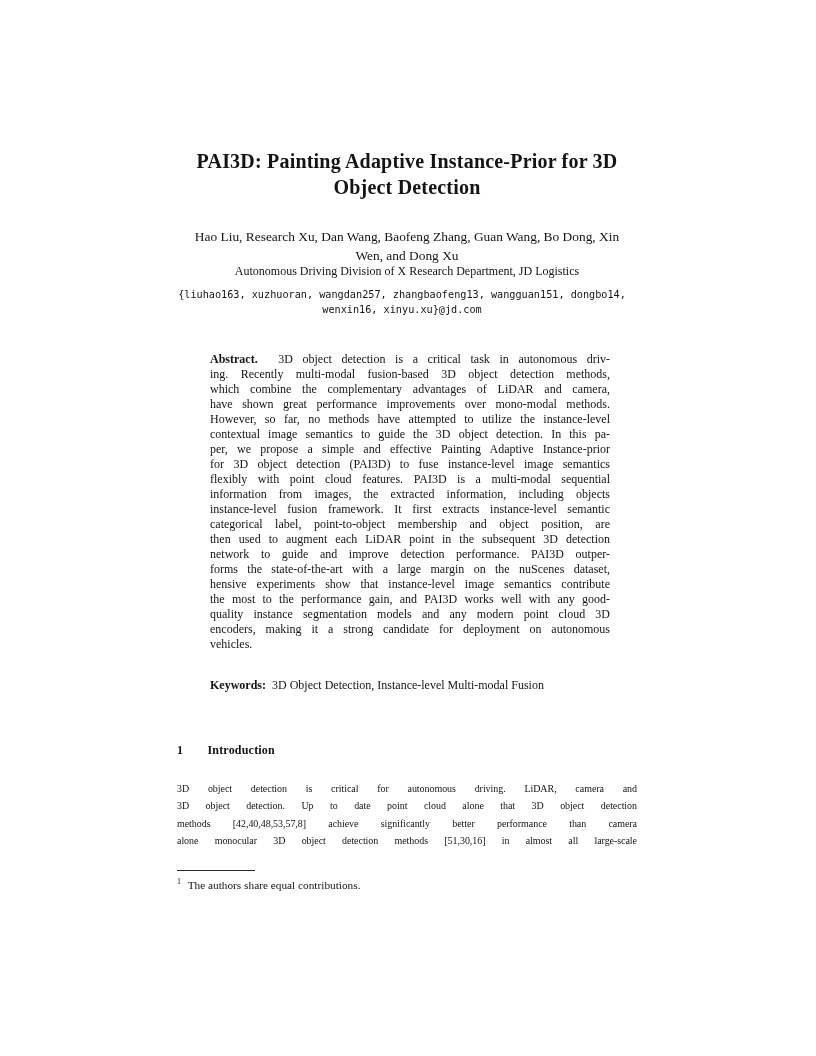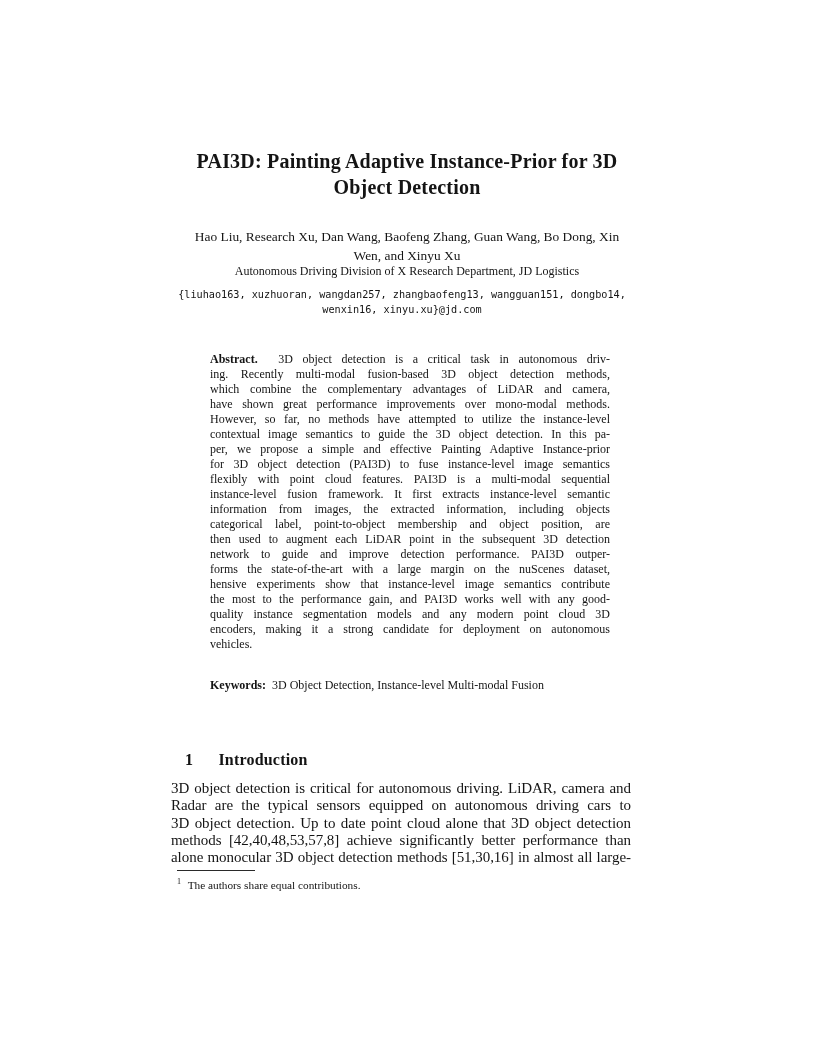--- a/index.html
+++ b/index.html
@@ -91,33 +91,33 @@
     font-size: 12px;
     line-height: 15px;
   }
   .keywords b { margin-right: 3px; text-align: center; }
 
   .section-heading {
     position: absolute;
     top: 743px;
     left: 177px;
     width: 460px;
-    margin: 8px;
-    font-size: 16px;
+    margin: 0;
+    font-size: 12px;
     font-weight: bold;
     letter-spacing: 0.2px;
   }
   .sec-num { margin-right: 21px; }
 
   .intro {
     position: absolute;
     top: 780px;
-    left: 171px;
-    width: 460px;
-    font-size: 15px;
+    left: 177px;
+    width: 460px;
+    font-size: 10px;
     line-height: 17.3px;
     letter-spacing: -0.05px;
   }
   .intro .jline { height: 17.3px; }
 
   .footnote-rule {
     position: absolute;
     top: 870px;
     left: 177px;
     width: 78px;
@@ -142,21 +142,21 @@
 
 <div class="page">
 
   <h1 class="title center-lines">
       <div class="jline">PAI3D: Painting Adaptive Instance-Prior for 3D</div>
       <div class="jline">Object Detection</div>
     </h1>
 
   <div class="authors center-lines">
       <div class="jline">Hao Liu, Research Xu, Dan Wang, Baofeng Zhang, Guan Wang, Bo Dong, Xin</div>
-      <div class="jline">Wen, and Xinyu Xu</div>
+      <div class="jline">Wen, and Dong Xu</div>
     </div>
 
   <div class="affiliation">Autonomous Driving Division of X Research Department, JD Logistics</div>
 
   <div class="emails center-lines">
       <div class="jline">{liuhao163, xuzhuoran, wangdan257, zhangbaofeng13, wangguan151, dongbo14,</div>
       <div class="jline">wenxin16, xinyu.xu}@jd.com</div>
     </div>
 
   <div class="abstract">
@@ -166,22 +166,22 @@
     </div>
     <div class="abs-rest justify">
         <div class="jline">ing. Recently multi-modal fusion-based 3D object detection methods,</div>
         <div class="jline">which combine the complementary advantages of LiDAR and camera,</div>
         <div class="jline">have shown great performance improvements over mono-modal methods.</div>
         <div class="jline">However, so far, no methods have attempted to utilize the instance-level</div>
         <div class="jline">contextual image semantics to guide the 3D object detection. In this pa-</div>
         <div class="jline">per, we propose a simple and effective Painting Adaptive Instance-prior</div>
         <div class="jline">for 3D object detection (PAI3D) to fuse instance-level image semantics</div>
         <div class="jline">flexibly with point cloud features. PAI3D is a multi-modal sequential</div>
+        <div class="jline">information from images, the extracted information, including objects</div>
         <div class="jline">instance-level fusion framework. It first extracts instance-level semantic</div>
-        <div class="jline">information from images, the extracted information, including objects</div>
         <div class="jline">categorical label, point-to-object membership and object position, are</div>
         <div class="jline">then used to augment each LiDAR point in the subsequent 3D detection</div>
         <div class="jline">network to guide and improve detection performance. PAI3D outper-</div>
         <div class="jline">forms the state-of-the-art with a large margin on the nuScenes dataset,</div>
         <div class="jline">hensive experiments show that instance-level image semantics contribute</div>
         <div class="jline">the most to the performance gain, and PAI3D works well with any good-</div>
         <div class="jline">quality instance segmentation models and any modern point cloud 3D</div>
         <div class="jline">encoders, making it a strong candidate for deployment on autonomous</div>
         <div class="jline">vehicles.</div>
       </div>
@@ -192,21 +192,20 @@
     <span>3D Object Detection, Instance-level Multi-modal Fusion</span>
   </div>
 
   <h2 class="section-heading">
     <span class="sec-num">1</span>
     <span>Introduction</span>
   </h2>
 
   <div class="intro justify">
       <div class="jline">3D object detection is critical for autonomous driving. LiDAR, camera and</div>
-      <div class="jline">Radar are the typical sensors equipped on autonomous driving cars to facilitate</div>
       <div class="jline">3D object detection. Up to date point cloud alone that 3D object detection</div>
       <div class="jline">methods [42,40,48,53,57,8] achieve significantly better performance than camera</div>
       <div class="jline">alone monocular 3D object detection methods [51,30,16] in almost all large-scale</div>
     </div>
 
   <div class="footnote-rule"></div>
 
   <div class="footnote">
     <sup>1</sup>
     <span>The authors share equal contributions.</span>

